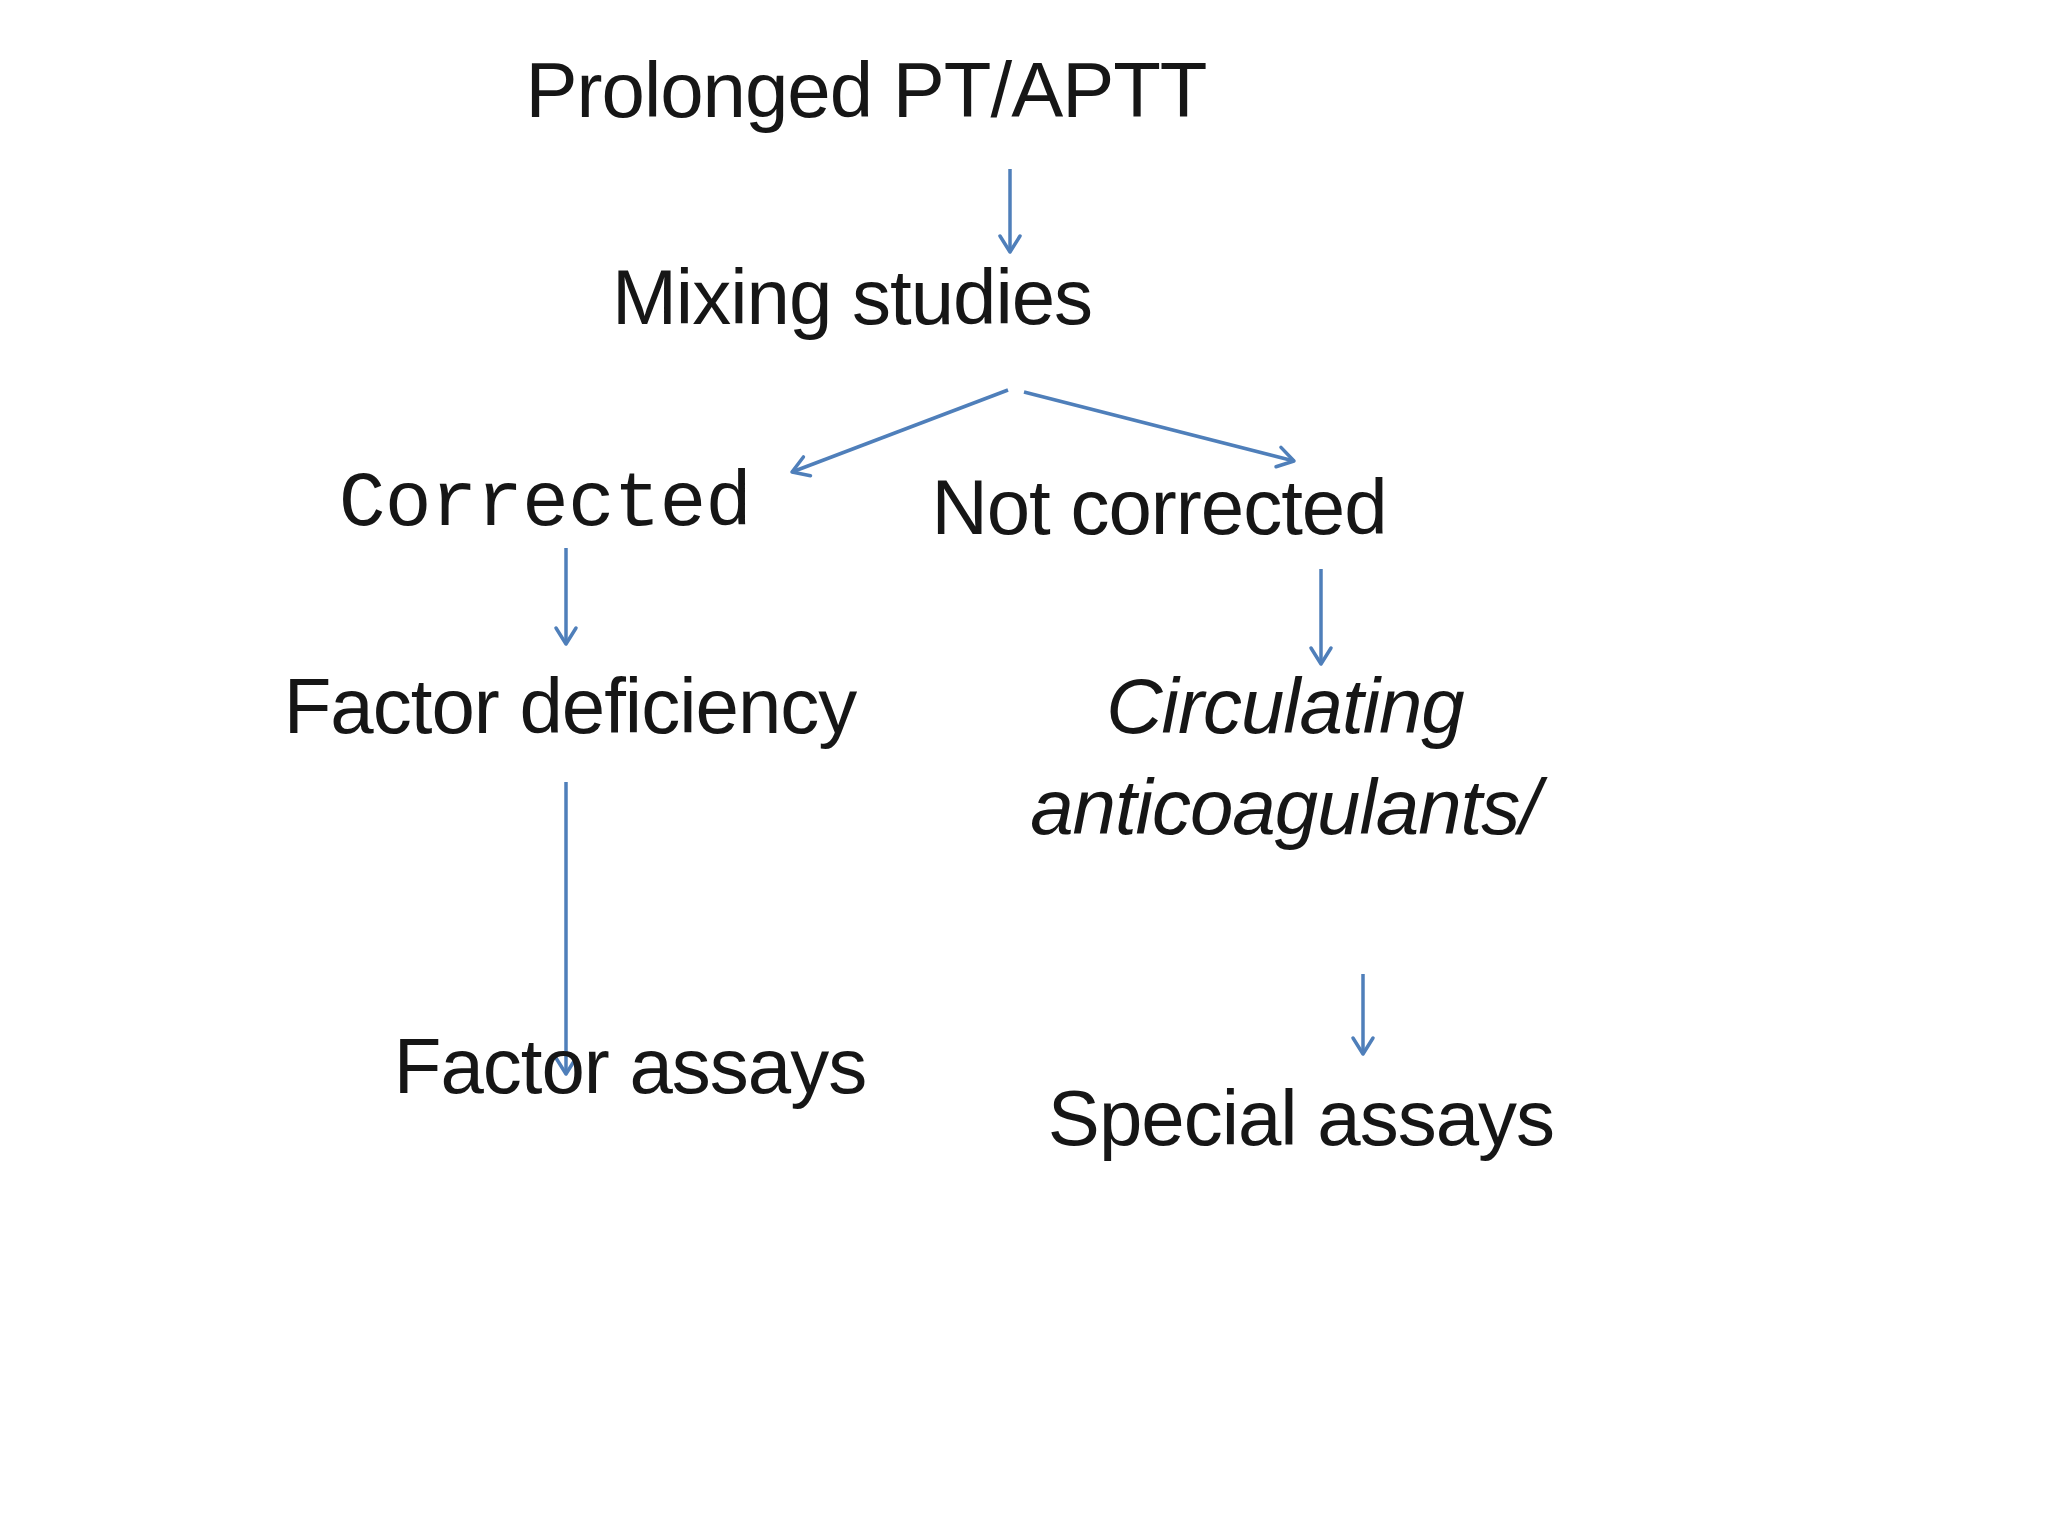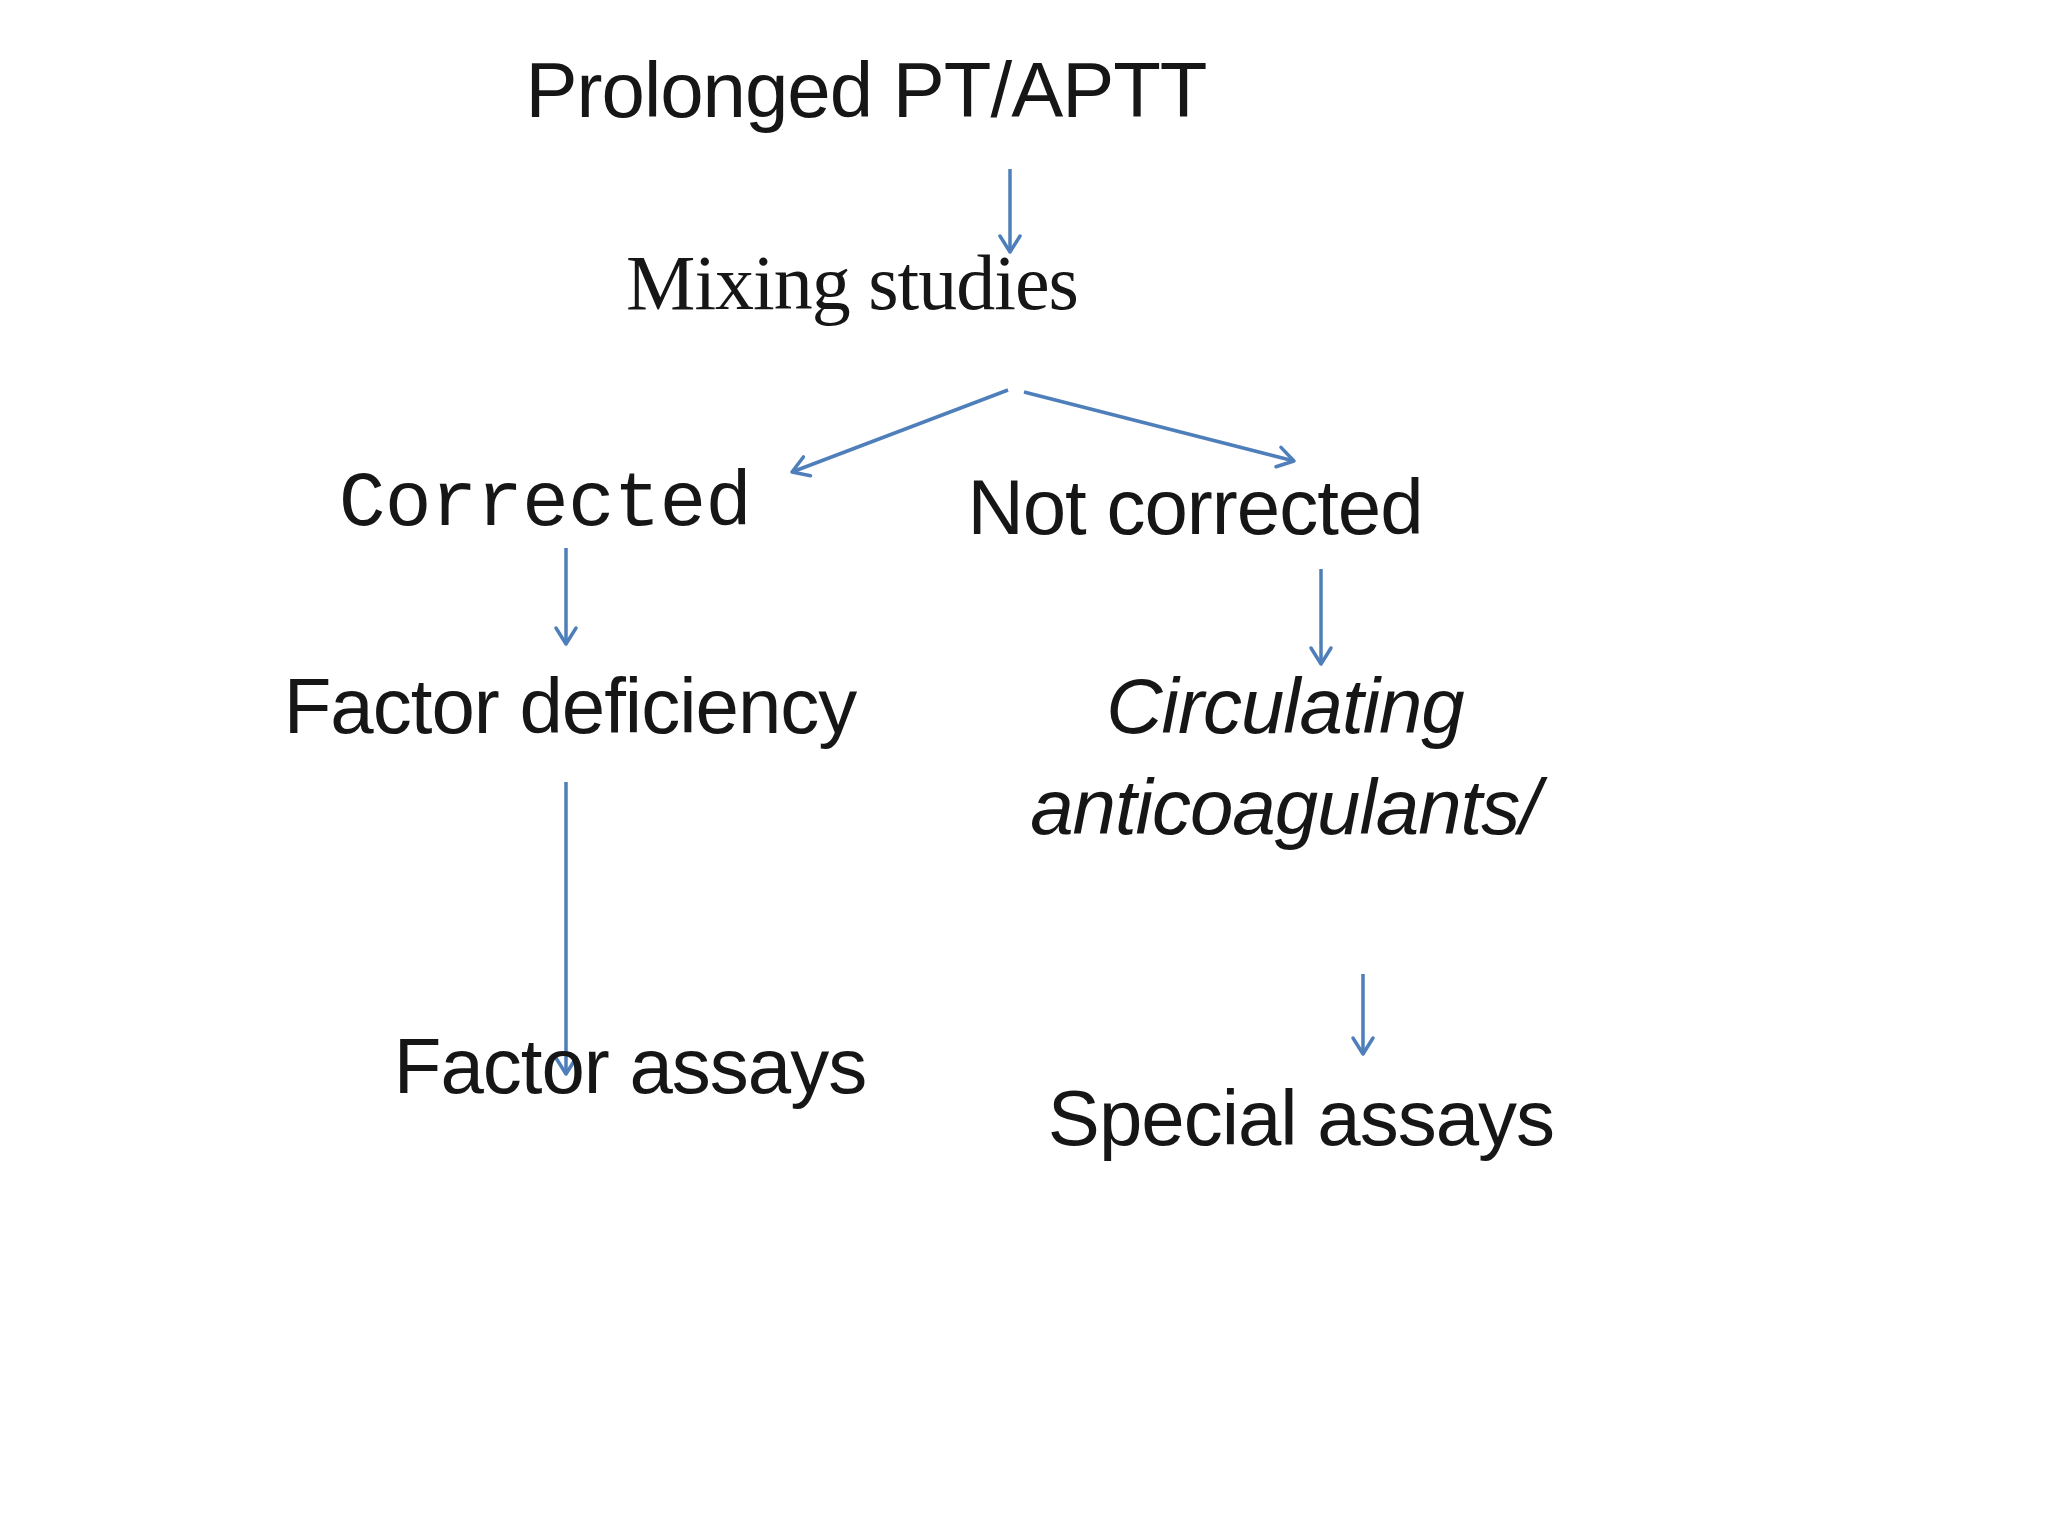--- a/index.html
+++ b/index.html
@@ -70,25 +70,25 @@
 
     <line x1="1321" y1="569" x2="1321" y2="664" stroke-width="3.5" marker-end="url(#arrowhead)" stroke="#4f7fba"></line>
 
     <line x1="566" y1="782" x2="566" y2="1074" stroke-width="3.5" marker-end="url(#arrowhead)" stroke="#4f7fba"></line>
 
     <line x1="1363" y1="974" x2="1363" y2="1054" stroke-width="3.5" marker-end="url(#arrowhead)" stroke="#4f7fba"></line>
   </svg>
 
   <div class="node" style="left:866px; top:51px;">Prolonged PT/APTT</div>
 
-  <div class="node" style="left:852px; top:244px;font-family:Liberation Serif, serif;">Mixing studies</div>
+  <div class="node" style="left:852px; top:258px;">Mixing studies</div>
 
   <div class="node" style="left:545px; top:465px;font-family:Liberation Mono, monospace;">Corrected</div>
 
-  <div class="node" style="left:1195px; top:468px;">Not corrected</div>
+  <div class="node" style="left:1159px; top:468px;">Not corrected</div>
 
   <div class="node" style="left:570px; top:667px;text-align:right;">Factor deficiency</div>
 
   <div class="node multiline" style="left:1285px; top:656px;">
     <span>Circulating</span>
     <span>anticoagulants/</span>
   </div>
 
   <div class="node" style="left:586px; top:1027px;margin-left:44px;">Factor assays</div>
 

